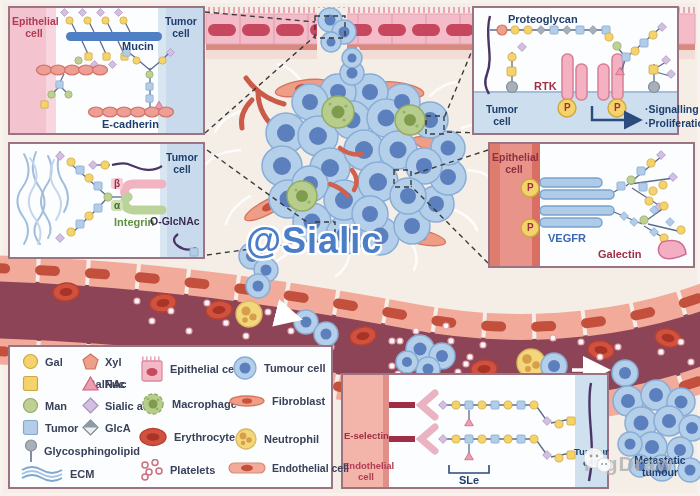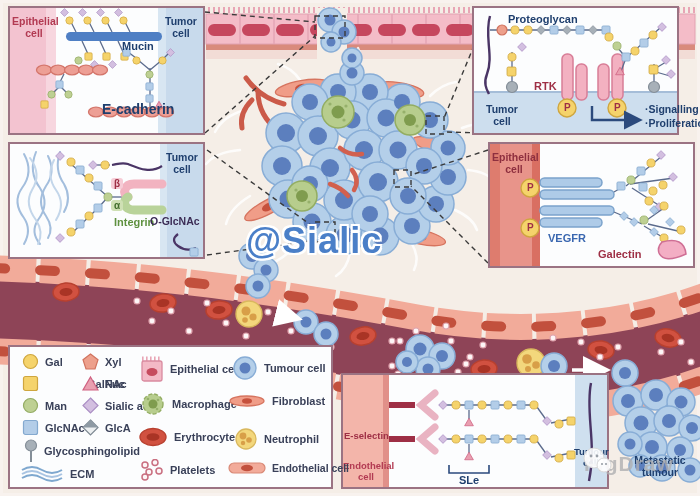--- a/index.html
+++ b/index.html
@@ -482,21 +482,21 @@
           <ellipse cx="114" cy="104" rx="7.5" ry="4.8"></ellipse>
             <ellipse cx="128" cy="104" rx="7.5" ry="4.8"></ellipse>
           <ellipse cx="142" cy="104" rx="7.5" ry="4.8"></ellipse>
             <ellipse cx="156" cy="104" rx="7.5" ry="4.8"></ellipse>
         </g>
       </g>
     </svg>
     <div class="plbl c-red ctr" style="left:2px;top:8px;width:44px;font-size:10.5px;">Epithelial cell</div>
     <div class="plbl c-navy ctr" style="left:150px;top:8px;width:42px;font-size:10.5px;">Tumor cell</div>
     <div class="plbl c-navy" style="left:112px;top:32px;font-size:11px;">Mucin</div>
-    <div class="plbl c-navy" style="left:80px;top:94px;font-size:14px;padding-left:12px;">E-cadherin</div>
+    <div class="plbl c-navy" style="left:80px;top:110px;font-size:11px;padding-left:12px;">E-cadherin</div>
   </div>
 
   <div class="panel" style="left:8px;top:142px;width:197px;height:117px;">
     <svg class="psvg" width="193" height="113" viewBox="0 0 193 113">
       <rect x="150" y="0" width="43" height="113" fill="#c8daec"></rect>
       <rect x="150" y="0" width="7" height="113" fill="#d8e6f2"></rect>
 
       <g fill="none" stroke-linecap="round">
         <g stroke="#a3bedd" stroke-width="2">
           <path d="M14,10 q10,18 -2,34 q-10,14 2,30 q8,12 0,26"></path>
@@ -771,21 +771,21 @@
     <div class="litem" style="left:12px;top:50px;">
       <svg width="17" height="17">
           <circle cx="8.5" cy="8.5" r="7" class="sMan"></circle>
         </svg>
       <span>Man</span>
       </div>
     <div class="litem" style="left:12px;top:72px;">
       <svg width="17" height="17">
           <rect x="1.5" y="1.5" width="14" height="14" rx="2" class="sGlcNAc"></rect>
         </svg>
-      <span>GlcNAc</span>
+      <span>Tumor</span>
       </div>
     <div class="litem" style="left:14px;top:92px;">
       <svg width="14" height="24">
           <circle cx="7" cy="6.5" r="5.5" class="sGray"></circle>
           <path d="M7,12 V23" stroke="#848e98" stroke-width="2"></path>
         </svg>
       <span>Glycosphingolipid</span>
       </div>
     <div class="litem" style="left:10px;top:118px;">
       <svg width="44" height="18" fill="none">

